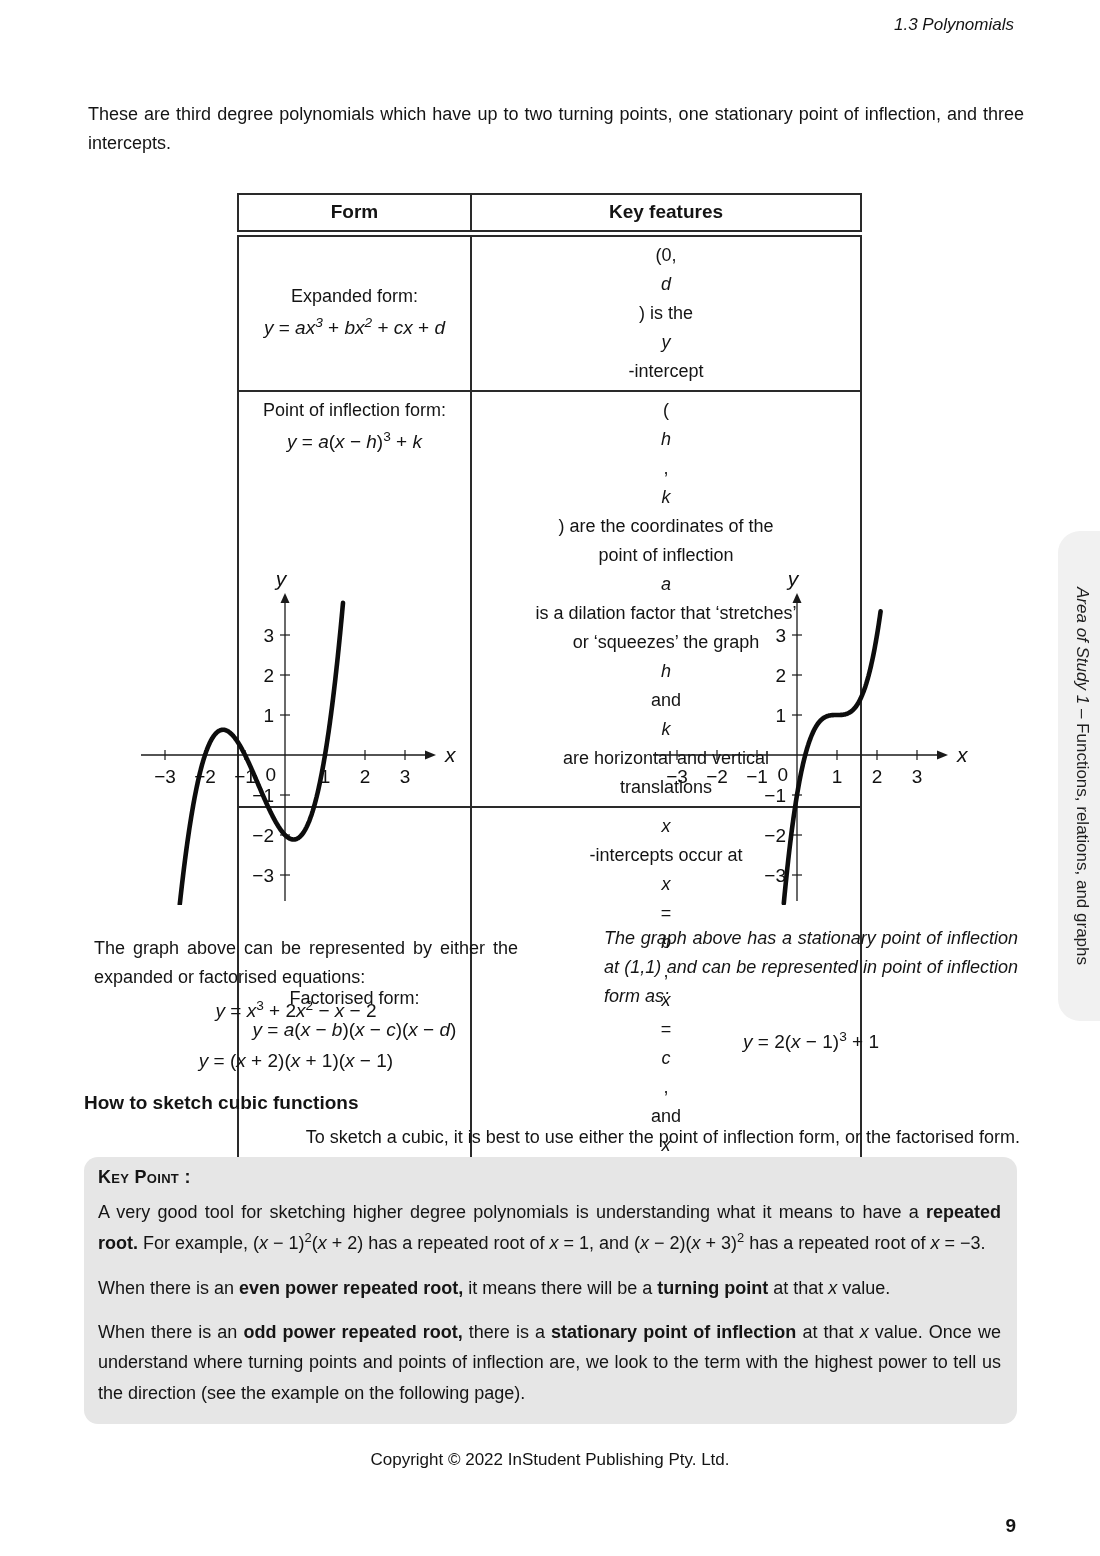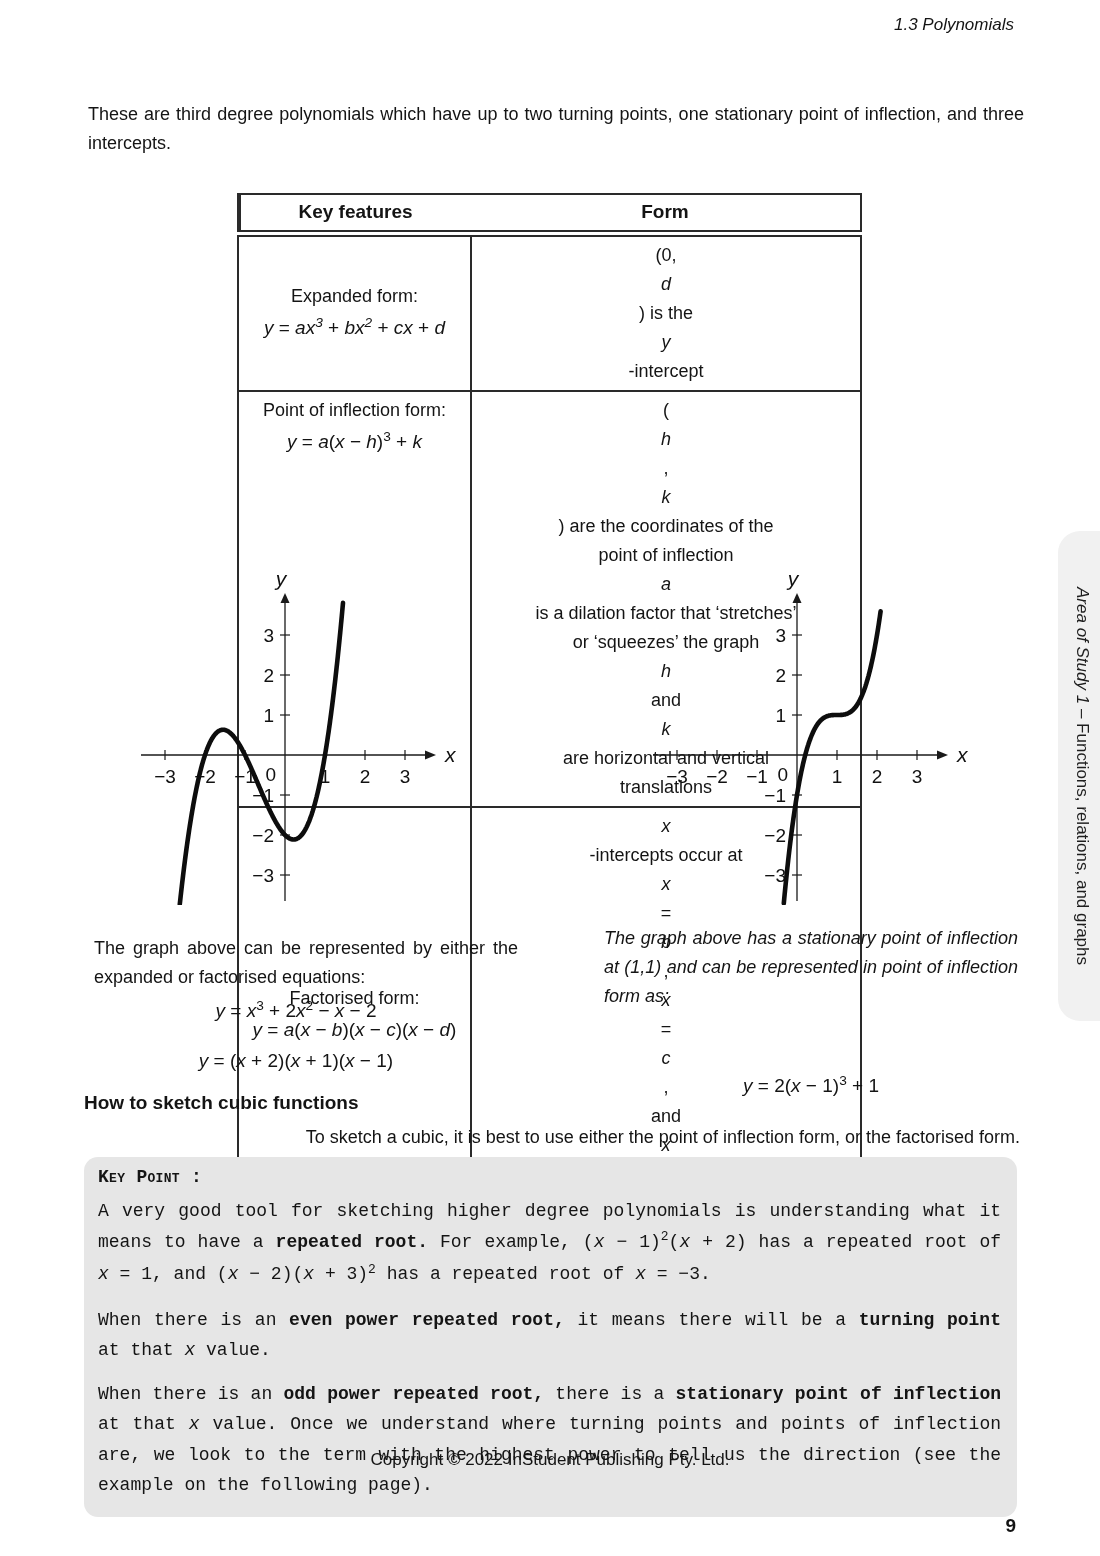--- a/index.html
+++ b/index.html
@@ -28,28 +28,28 @@
   .chart0{left:130px;top:570px;}
   .chart1{left:642px;top:570px;}
   .axl{font-family:"Liberation Sans",sans-serif;font-style:italic;font-size:21px;fill:#111;}
   .tick{font-family:"Liberation Sans",sans-serif;font-size:19px;fill:#111;}
 
   
   .cap-left{position:absolute;left:84px;top:924px;width:424px;font-size:18px;line-height:29px;text-align:justify;margin:10px;}
   .eqs-left{position:absolute;left:84px;top:983px;width:424px;text-align:center;}
   .eqs-left .eqline{font-size:19px;line-height:40px;margin-top:8px;}
   .cap-right{position:absolute;left:604px;top:924px;width:414px;font-size:18px;line-height:29px;text-align:justify;margin:0;font-style:italic;}
-  .eq-right{position:absolute;left:604px;top:1022px;width:414px;text-align:center;font-size:19px;line-height:40px;margin-top:44px;}
+  .eq-right{position:absolute;left:604px;top:1022px;width:414px;text-align:center;font-size:19px;line-height:40px;}
 
   .howto{position:absolute;left:84px;top:1092px;font-size:19px;font-weight:700;}
   .sketch{position:absolute;left:84px;top:1127px;width:936px;font-size:18px;margin:0;text-align:right;}
 
   
   .keypoint{position:absolute;left:84px;top:1157px;width:933px;box-sizing:border-box;
-            background:#e6e6e6;border-radius:14px;padding:10px 16px 16px 14px;font-family:Liberation Mono, monospace;}
+            background:#e6e6e6;border-radius:14px;padding:10px 16px 16px 14px;}
   .kp-title{font-size:18px;font-weight:700;font-variant:small-caps;letter-spacing:.3px;}
   .kp-p{margin:9px 0 0;font-size:18px;line-height:30.5px;text-align:justify;}
   .kp-p + .kp-p{margin-top:13px;}
 
   
   .sidebar{position:absolute;left:1058px;top:531px;width:48px;height:490px;background:#f1f1f1;
            border-radius:22px 0 0 22px;display:flex;align-items:center;justify-content:center;}
   .sidebar-text{writing-mode:vertical-rl;font-size:17px;white-space:nowrap;color:#1e1e1e;}
 
   .footer-copy{position:absolute;left:0;top:1450px;width:1100px;text-align:center;font-size:17px;}
@@ -64,22 +64,22 @@
 
 <div class="page">
 
   <div class="running-head">1.3 Polynomials</div>
 
 
   <p class="intro">These are third degree polynomials which have up to two turning points, one stationary point of inflection, and three intercepts.</p>
 
   <div class="tbl">
     <div class="tbl-head">
+      <div class="th">Form</div>
       <div class="th th-r">Key features</div>
-      <div class="th">Form</div>
     </div>
     <div class="tbl-body">
       <div class="trow">
         <div class="tcell row-min"><span>Expanded form:</span><span class="eq"><span class="i">y</span><span> = </span><span class="i">ax</span><span class="i sup">3</span><span> + </span><span class="i">bx</span><span class="i sup">2</span><span> + </span><span class="i">cx</span><span> + </span><span class="i">d</span></span></div>
         <div class="tcell r" style="justify-content:flex-start;"><span>(0, </span><span class="i">d</span><span>) is the </span><span class="i">y</span><span>-intercept</span></div>
       </div>
       <div class="trow">
         <div class="tcell" style="justify-content:flex-start;"><span>Point of inflection form:</span><span class="eq"><span class="i">y</span><span> = </span><span class="i">a</span><span>(</span><span class="i">x</span><span> − </span><span class="i">h</span><span>)</span><span class="sup">3</span><span> + </span><span class="i">k</span></span></div>
         <div class="tcell r"><span>(</span><span class="i">h</span><span>, </span><span class="i">k</span><span>) are the coordinates of the
 point of inflection

